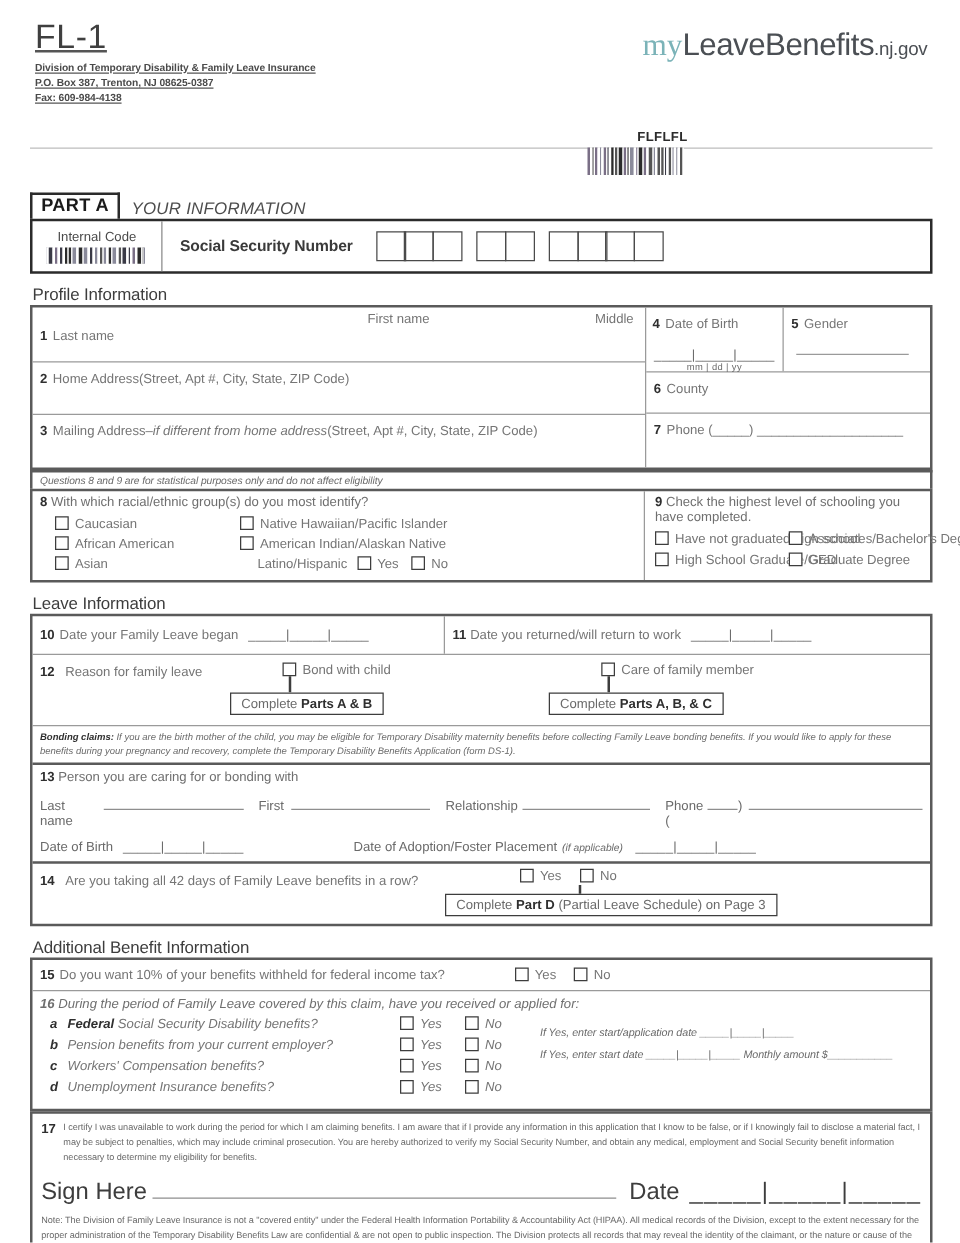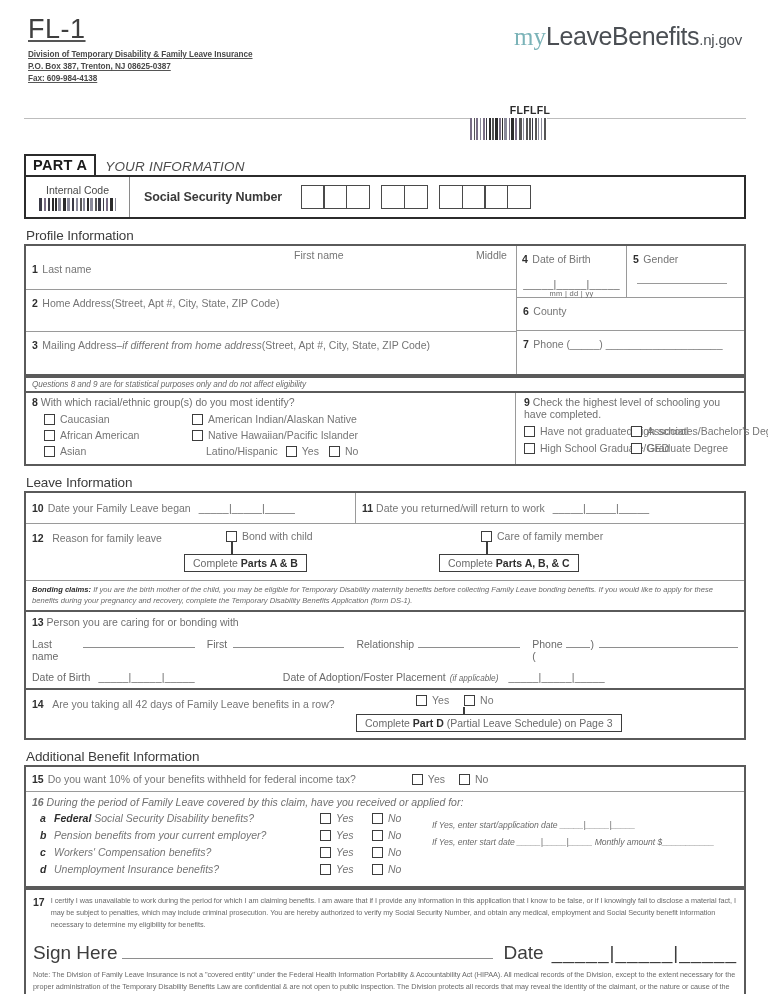--- a/index.html
+++ b/index.html
@@ -360,22 +360,22 @@
         <b>8</b>
         <span>With which racial/ethnic group(s) do you most identify?</span>
       </div>
       <div class="cols2">
         <div class="c1">
           <div class="opt"><span class="cbx"></span><span>Caucasian</span></div>
           <div class="opt"><span class="cbx"></span><span>African American</span></div>
           <div class="opt"><span class="cbx"></span><span>Asian</span></div>
         </div>
         <div class="c2">
+          <div class="opt"><span class="cbx"></span><span>Native Hawaiian/Pacific Islander</span></div>
           <div class="opt"><span class="cbx"></span><span>American Indian/Alaskan Native</span></div>
-          <div class="opt"><span class="cbx"></span><span>Native Hawaiian/Pacific Islander</span></div>
           <div class="opt lh-row">
             <span style="margin-left:14px">Latino/Hispanic</span>
             <span style="margin-left:8px"><span class="cbx"></span><span>Yes</span></span>
             <span style="margin-left:10px"><span class="cbx"></span><span>No</span></span>
           </div>
         </div>
       </div>
     </div>
     <div class="q9">
       <div class="q-head">

